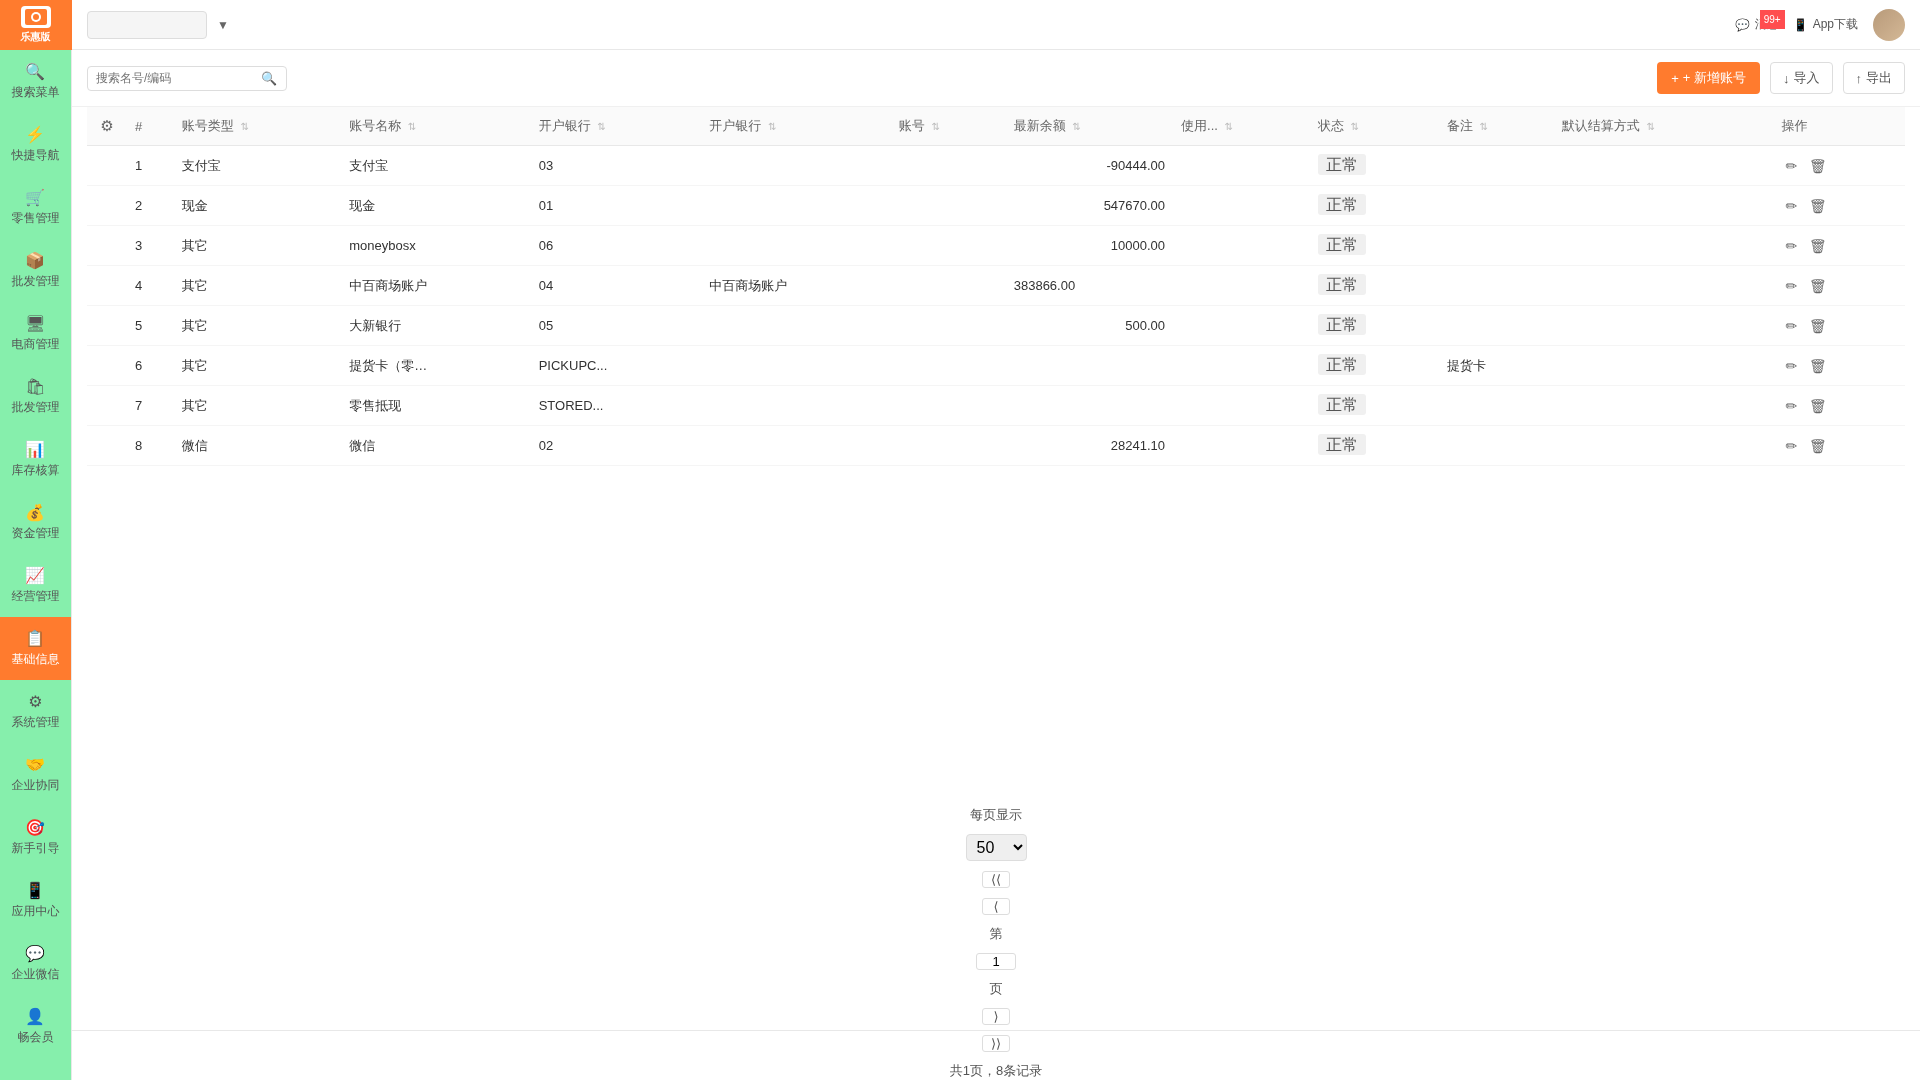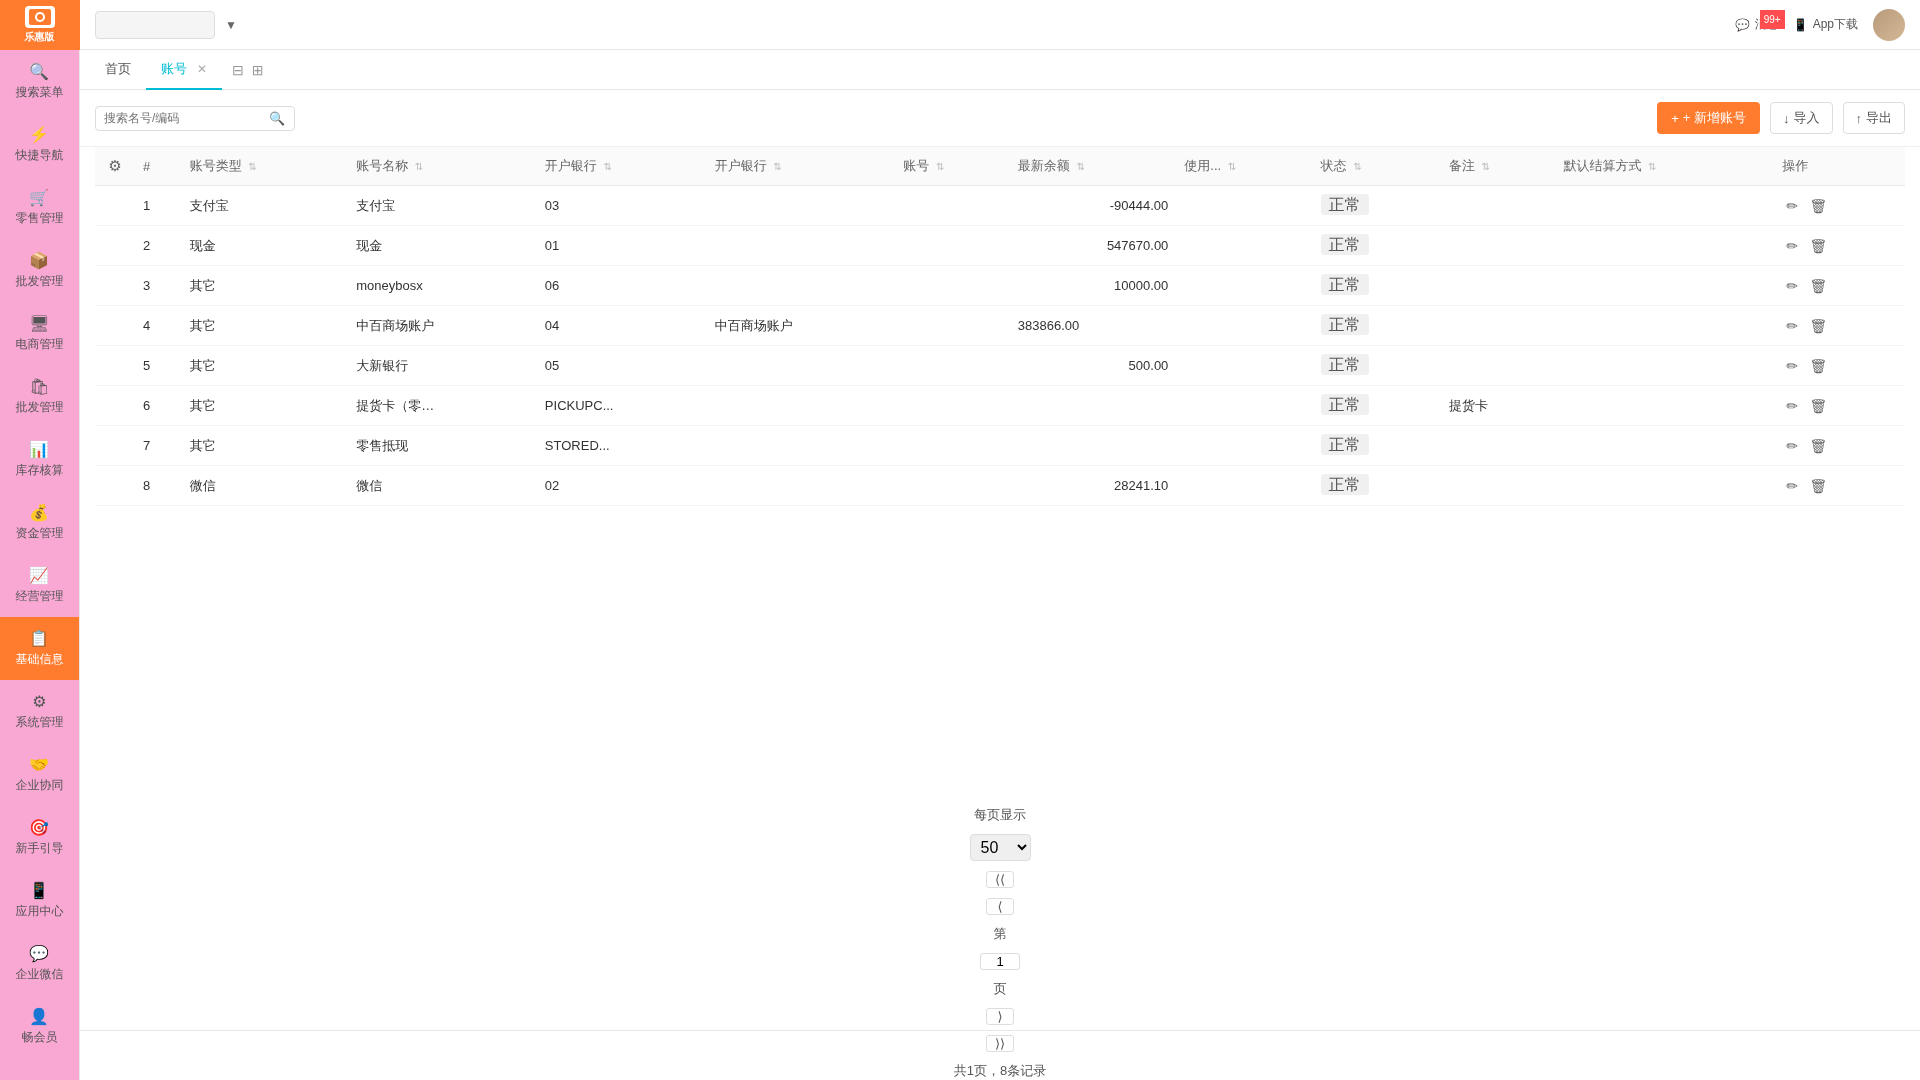--- a/index.html
+++ b/index.html
@@ -1,21 +1,21 @@
 <!DOCTYPE html>
 <html><head>
   <meta charset="utf-8">
   <style>
     * { margin: 0; padding: 0; box-sizing: border-box; }
     body { font-family: 'Microsoft YaHei', Arial, sans-serif; font-size: 13px; background: #f0f2f5; display: flex; height: 1080px; overflow: hidden; }
 
     
     .sidebar {
-      width: 80px;
-      background: #f9a8d4;
+      width: 72px;
+      background: #86efac;
       display: flex;
       flex-direction: column;
       align-items: center;
       padding-top: 0;
       border-right: 1px solid #e8e8e8;
       flex-shrink: 0;
       height: 100%;
     }
     .sidebar-logo {
       width: 80px;
@@ -447,33 +447,20 @@
         <span class="badge">99+</span>
       </div>
       <div class="header-app">
         <span>📱</span>
         <span>App下载</span>
       </div>
       <div class="avatar" style="background: linear-gradient(135deg, #b89a7a 0%, #d4b896 100%);"></div>
     </div>
   </div>
 
-  <div class="tab-bar">
-    <div class="tab-item">
-      <span>首页</span>
-    </div>
-    <div class="tab-item active">
-      <span>账号</span>
-      <span class="tab-close">✕</span>
-    </div>
-    <div class="window-controls">
-      <button class="win-btn">⊟</button>
-      <button class="win-btn">⊞</button>
-    </div>
-  </div>
 
   <div class="content-area">
 
     <div class="toolbar">
       <div class="toolbar-left">
         <div class="search-box">
           <input class="search-input" type="text" placeholder="搜索名号/编码" style="">
           <span style="color:#aaa;">🔍</span>
         </div>
       </div>

